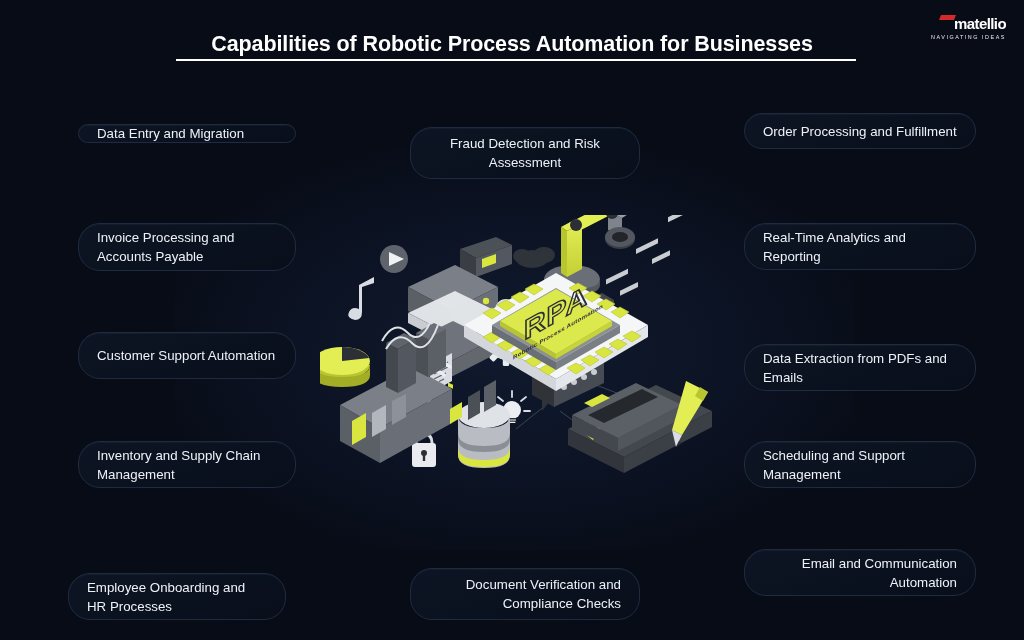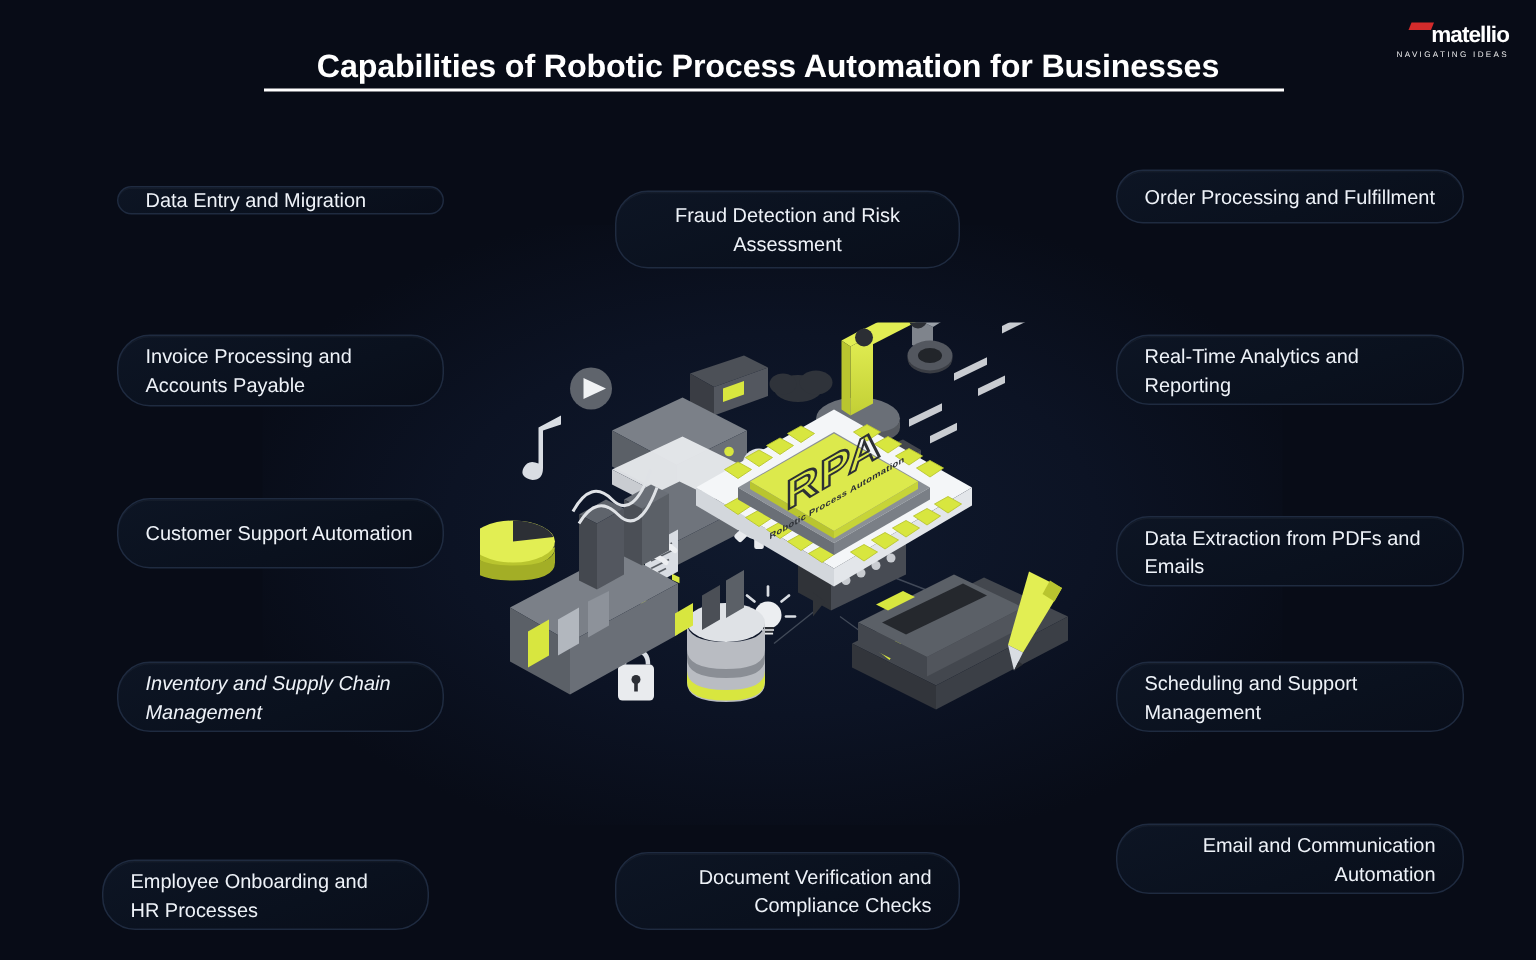--- a/index.html
+++ b/index.html
@@ -77,21 +77,21 @@
     align-items:center;
     padding:0 18px;
     box-shadow:inset 0 1px 0 rgba(255,255,255,.035);
   }
   .pill.center-text { justify-content:center; text-align:center;margin-top:20px; }
 
   
   #pill-data-entry          { left:78px;  top:124px; width:218px; height:19px; }
   #pill-invoice             { left:78px;  top:223px; width:218px; height:48px; }
   #pill-customer-support    { left:78px;  top:332px; width:218px; height:47px; }
-  #pill-inventory           { left:78px;  top:441px; width:218px; height:47px;font-style:italic; }
+  #pill-inventory           { left:78px;  top:441px; width:218px; height:47px; }
   #pill-employee-onboarding { left:68px;  top:549px; width:218px; height:47px;margin-top:24px; }
 
   
   #pill-order-processing    { left:744px; top:113px; width:232px; height:36px; }
   #pill-realtime-analytics  { left:744px; top:223px; width:232px; height:47px; }
   #pill-data-extraction     { left:744px; top:332px; width:232px; height:47px;margin-top:12px; }
   #pill-scheduling          { left:744px; top:441px; width:232px; height:47px; }
   #pill-email-communication { left:744px; top:549px; width:232px; height:47px;text-align:right; }
 
   

